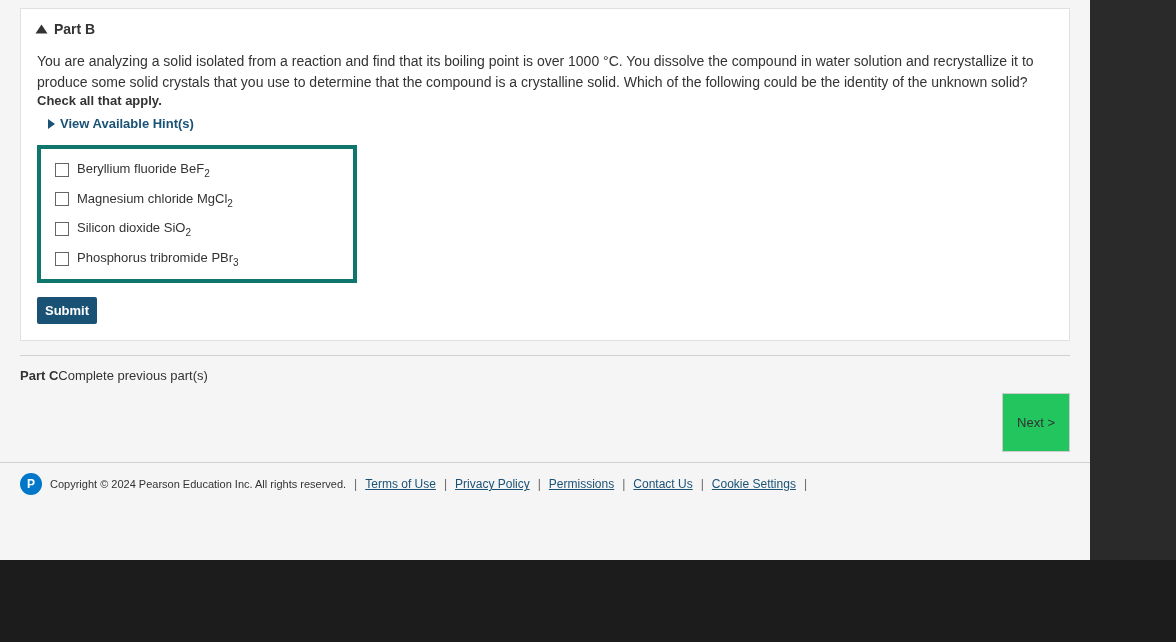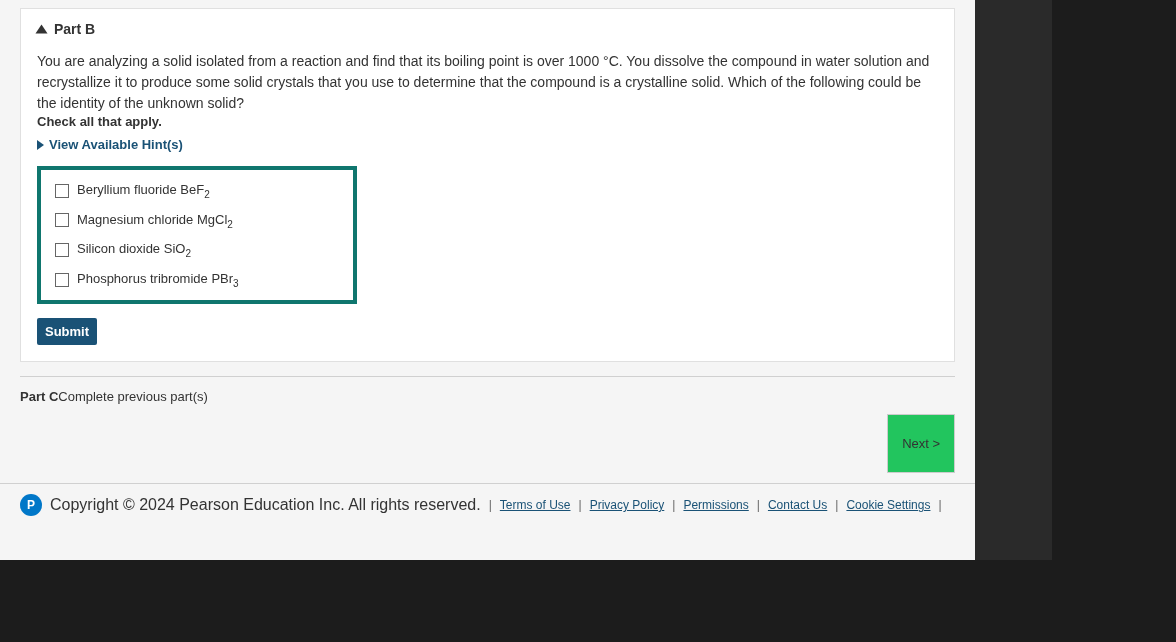--- a/index.html
+++ b/index.html
@@ -65,20 +65,21 @@
 
     .view-hints {
       color: #1a5276;
       font-size: 13px;
       font-weight: bold;
       cursor: pointer;
       margin-bottom: 14px;
       display: flex;
       align-items: center;
       gap: 5px;
+      margin-left: 11px;
     }
 
     .hint-triangle {
       width: 0;
       height: 0;
       border-top: 5px solid transparent;
       border-bottom: 5px solid transparent;
       border-left: 7px solid #1a5276;
       display: inline-block;
     }
@@ -202,21 +203,21 @@
       display: flex;
       align-items: center;
       justify-content: center;
       color: white;
       font-weight: bold;
       font-size: 12px;
       flex-shrink: 0;
     }
 
     .footer-text {
-      font-size: 16px;
+      font-size: 11px;
       color: #333;
     }
 
     .footer-link {
       color: #1a5276;
       text-decoration: underline;
       cursor: pointer;
     }
 
     .footer-separator {
@@ -224,21 +225,21 @@
     }
 
     .outer-layout {
       width: 1176px;
       min-height: 642px;
       background-color: #1c1c1c;
     }
 
     .top-section {
       display: flex;
-      width: 1052px;
+      width: 1176px;
     }
 
     .content-panel {
       width: 1090px;
       background-color: #f5f5f5;
       min-height: 560px;
       position: relative;
     }
 
     .right-dark-panel {

